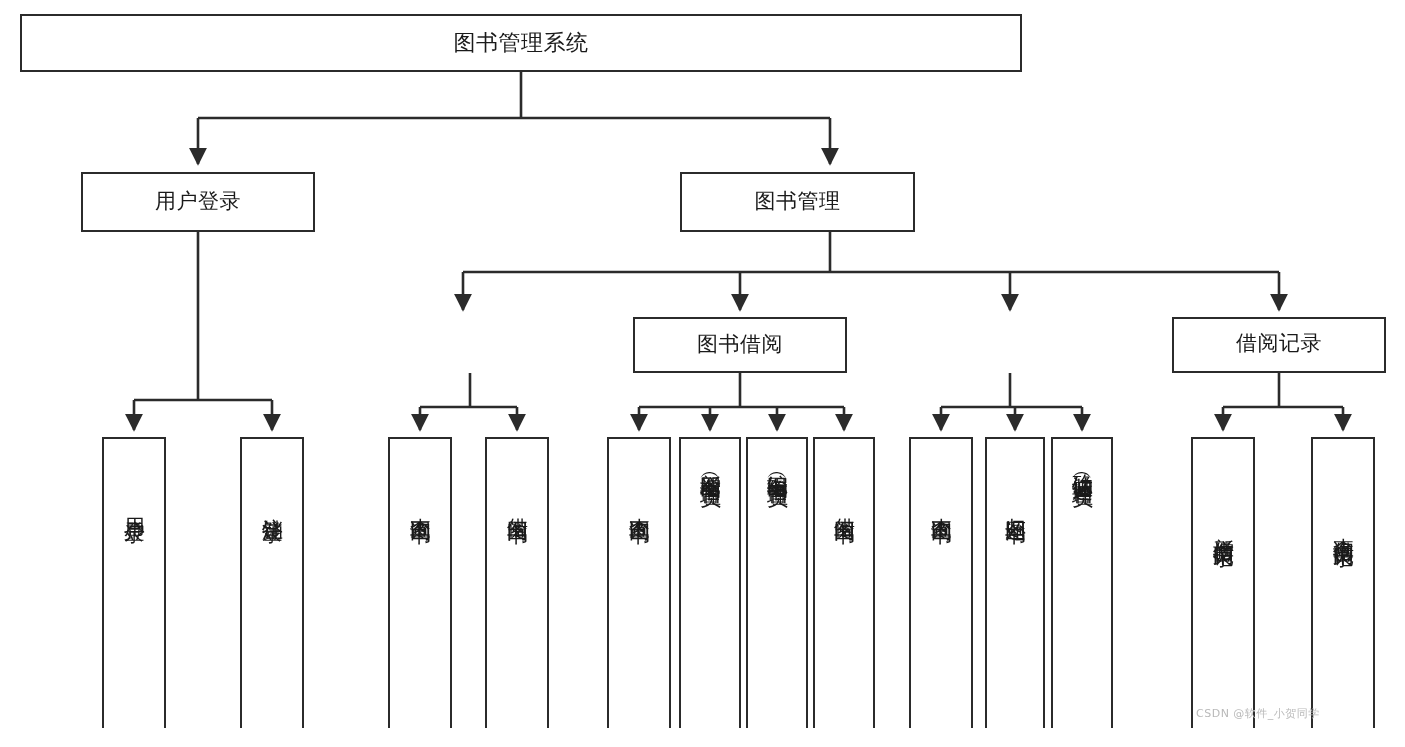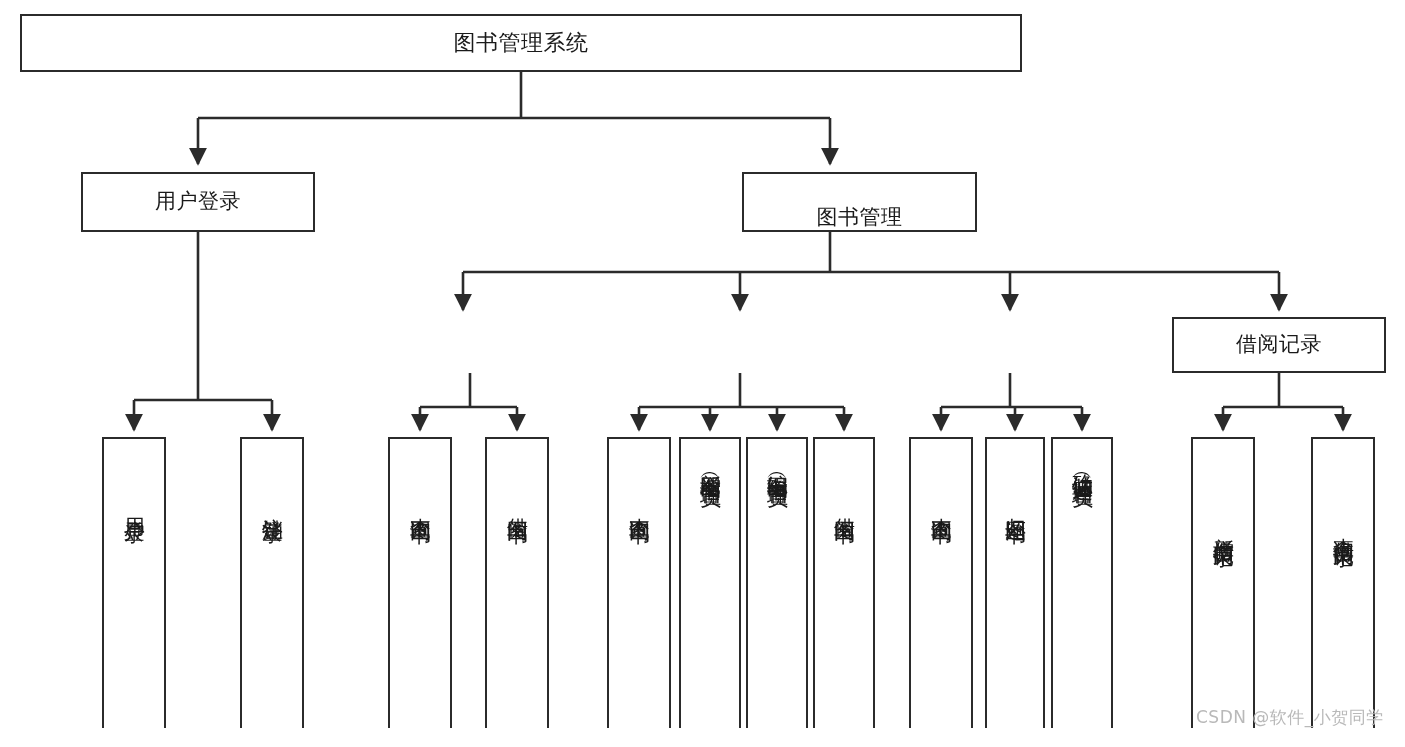--- a/index.html
+++ b/index.html
@@ -70,21 +70,21 @@
     margin-top: 52px;
   }
   .node.vert.tall .node-label {
     margin-top: 8px;
   }
   .node.vert.midshort .node-label {
     margin-top: 72px;
   }
   .watermark {
     position: absolute;
-    font-size: 17px;
+    font-size: 11px;
     color: #b9b9b9;
     white-space: nowrap;
     letter-spacing: 0.5px;
   }
 </style>
 </head>
 <body>
 
 <div id="diagram">
 
@@ -138,25 +138,28 @@
     </g>
   </svg>
 
   <div class="node horiz root" style="left:20px; top:14px; width:1002px; height:58px;">
     <span class="node-label">图书管理系统</span>
   </div>
 
   <div class="node horiz" style="left:81px; top:172px; width:234px; height:60px;">
     <span class="node-label">用户登录</span>
   </div>
-  <div class="node horiz" style="left:742px; top:172px; width:235px; height:60px;align-items:flex-end;">
+  <div class="node horiz" style="left:680px; top:172px; width:235px; height:60px;">
     <span class="node-label">图书管理</span>
   </div>
 
-  <div class="node horiz" style="left:1172px; top:317px; width:214px; height:56px;">
+  <div class="node horiz" style="left:633px; top:317px; width:214px; height:56px;">
+    <span class="node-label">图书借阅</span>
+  </div>
+  <div class="node horiz" style="left:1172px; top:317px; width:214px; height:56px;font-family:Liberation Mono, monospace;">
     <span class="node-label">借阅记录</span>
   </div>
 
   <div class="node vert mid" style="left:102px; top:437px; width:64px; height:297px;">
     <span class="node-label">用户登录</span>
   </div>
   <div class="node vert mid" style="left:240px; top:437px; width:64px; height:297px;">
     <span class="node-label">注销登录</span>
   </div>
 

